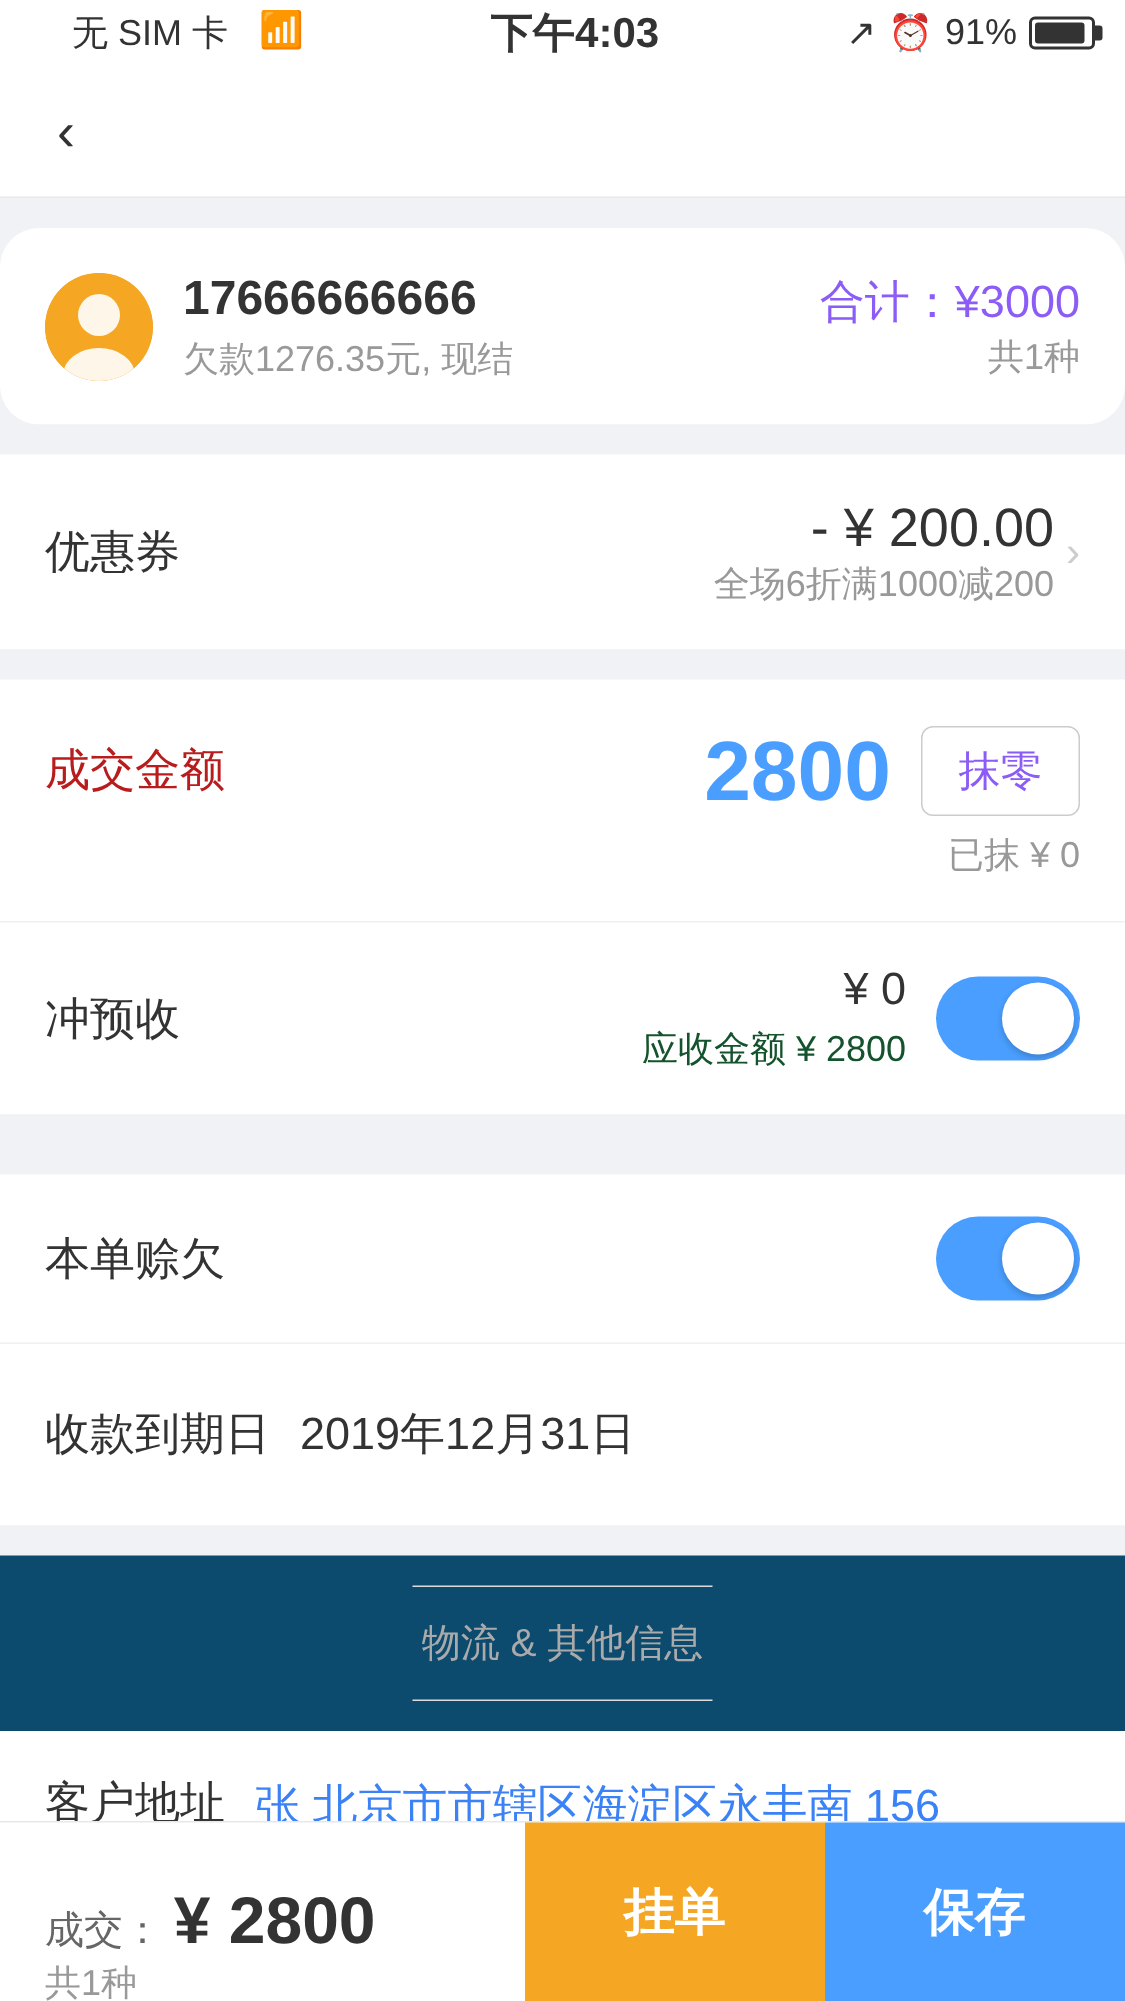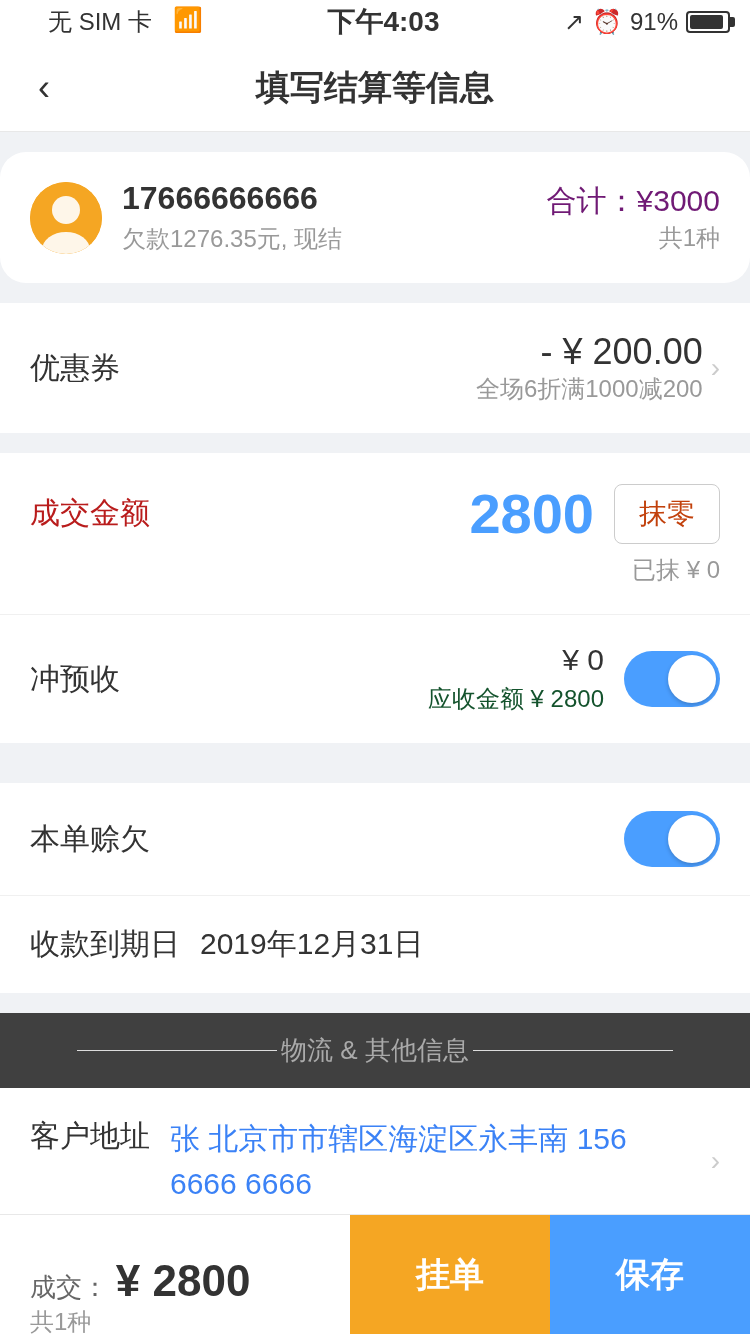--- a/index.html
+++ b/index.html
@@ -110,21 +110,21 @@
       overflow: hidden;
     }
     .avatar-icon {
       width: 72px;
       height: 72px;
     }
     .customer-info { display: flex; flex-direction: column; gap: 6px; }
     .customer-phone { font-size: 32px; font-weight: 600; color: #333; }
     .customer-debt { font-size: 24px; color: #999; }
     .customer-right { text-align: right; }
-    .total-amount { font-size: 30px; color: #701a75; font-weight: 500; }
+    .total-amount { font-size: 30px; color: #8b5cf6; font-weight: 500; }
     .total-count { font-size: 24px; color: #999; }
 
     
     .section-divider {
       height: 20px;
       background: #f0f2f5;
     }
     .row-label { font-size: 30px; color: #333; }
     .row-discount-amount { font-size: 36px; color: #333; font-weight: 500; }
     .row-discount-desc { font-size: 24px; color: #999; }
@@ -154,21 +154,21 @@
       justify-content: space-between;
     }
     .deal-label { font-size: 30px; color: #b91c1c; }
     .deal-right { display: flex; align-items: center; gap: 20px; }
     .deal-amount { font-size: 56px; font-weight: 600; color: #4a9eff; }
     .round-btn {
       border: 1px solid #ccc;
       border-radius: 8px;
       padding: 10px 24px;
       font-size: 28px;
-      color: #c2410c;
+      color: #8b5cf6;
       background: #fff;
       cursor: pointer;
     }
     .deal-sub { font-size: 24px; color: #999; text-align: right; margin-top: 8px; }
 
     
     .toggle-row {
       background: #fff;
       padding: 28px 30px;
       display: flex;
@@ -208,37 +208,38 @@
       margin-top: 20px;
       padding: 28px 30px;
       display: flex;
       align-items: center;
       justify-content: space-between;
     }
 
     
     .due-date-section {
       background: #fff;
-      padding: 28px 30px;
+      padding: 40px 30px;
       border-top: 1px solid #f0f0f0;
       display: flex;
       align-items: flex-start;
       gap: 20px;
     }
     .due-date-label { font-size: 30px; color: #333; }
     .due-date-value { font-size: 30px; color: #333; }
 
     
     .logistics-divider {
-      background: #404040;
+      background: #0c4a6e;
       padding: 20px 0;
       display: flex;
       align-items: center;
       justify-content: center;
-      gap: 4px;
+      gap: 20px;
+      flex-direction: column;
     }
     .logistics-line {
       height: 1px;
       background: #ddd;
       width: 200px;
     }
     .logistics-text {
       font-size: 26px;
       color: #aaa;
     }
@@ -320,21 +321,20 @@
     <span>⏰</span>
     <span>91%</span>
     <div class="battery-icon">
       <div class="battery-fill"></div>
     </div>
   </div>
 </div>
 
 <div class="nav-bar">
   <span class="nav-back">‹</span>
-  <span class="nav-title">填写结算等信息</span>
 </div>
 
 <div class="content">
 
   <div class="customer-card">
     <div class="customer-left">
       <div class="avatar">
         <svg class="avatar-icon" viewBox="0 0 72 72" xmlns="http://www.w3.org/2000/svg">
           <circle cx="36" cy="36" r="36" fill="#f5a623"></circle>
           <circle cx="36" cy="28" r="14" fill="#fff" opacity="0.9"></circle>

